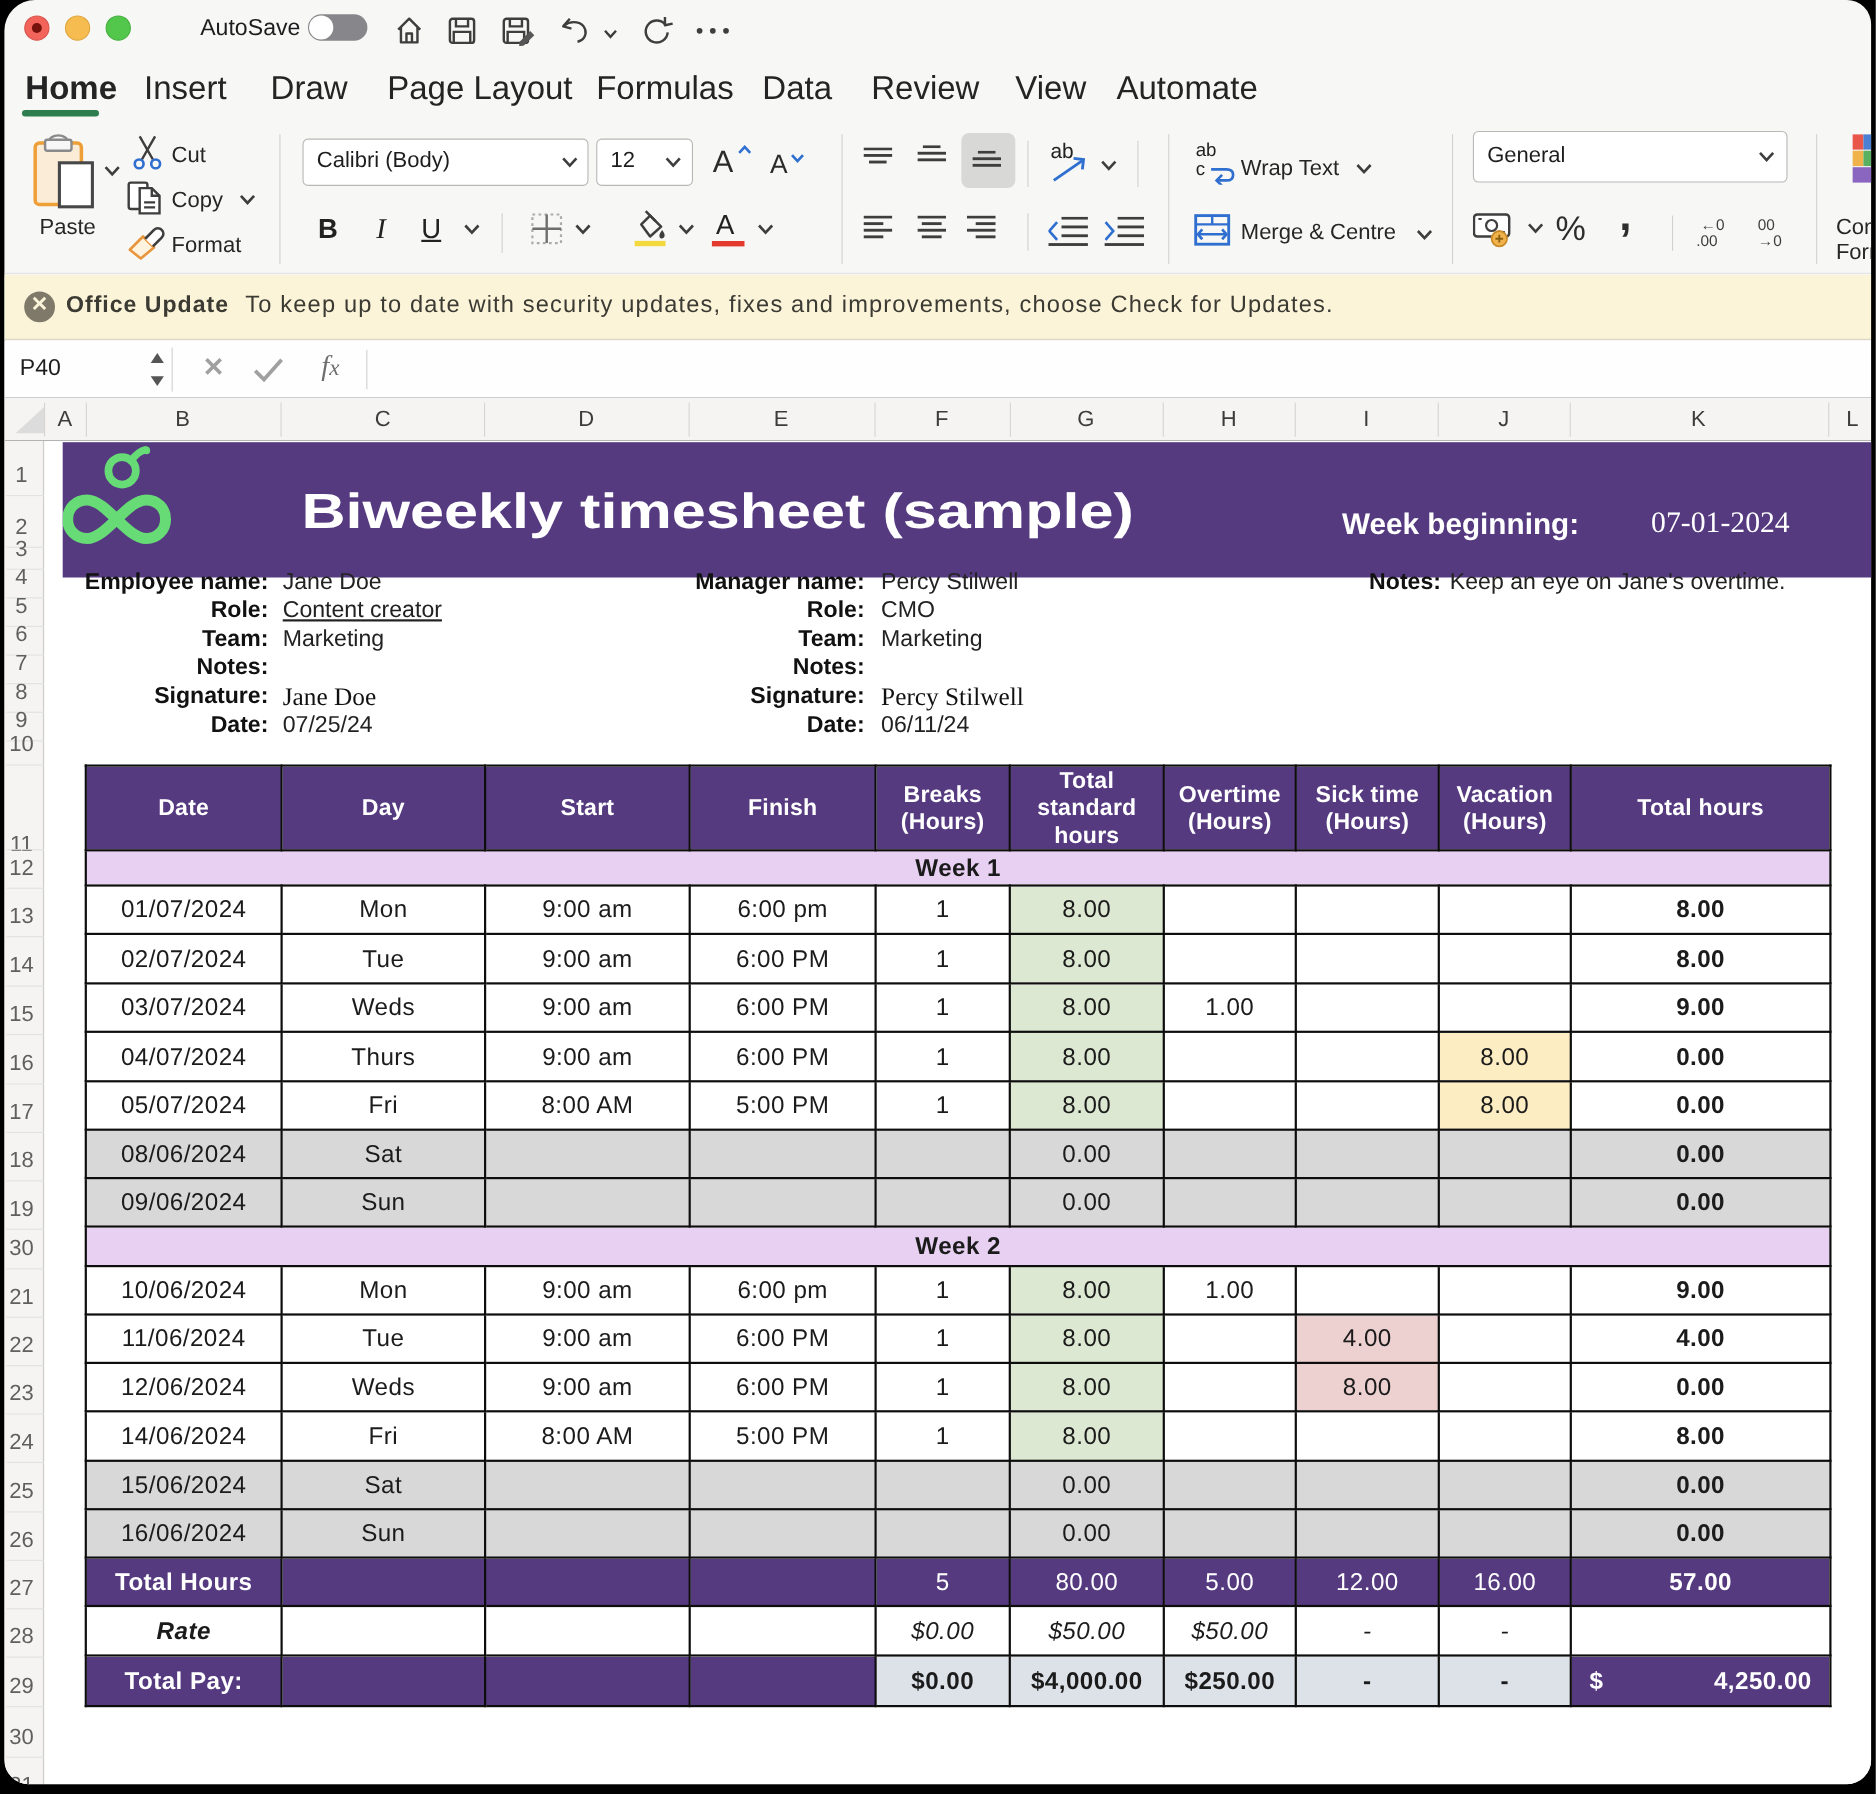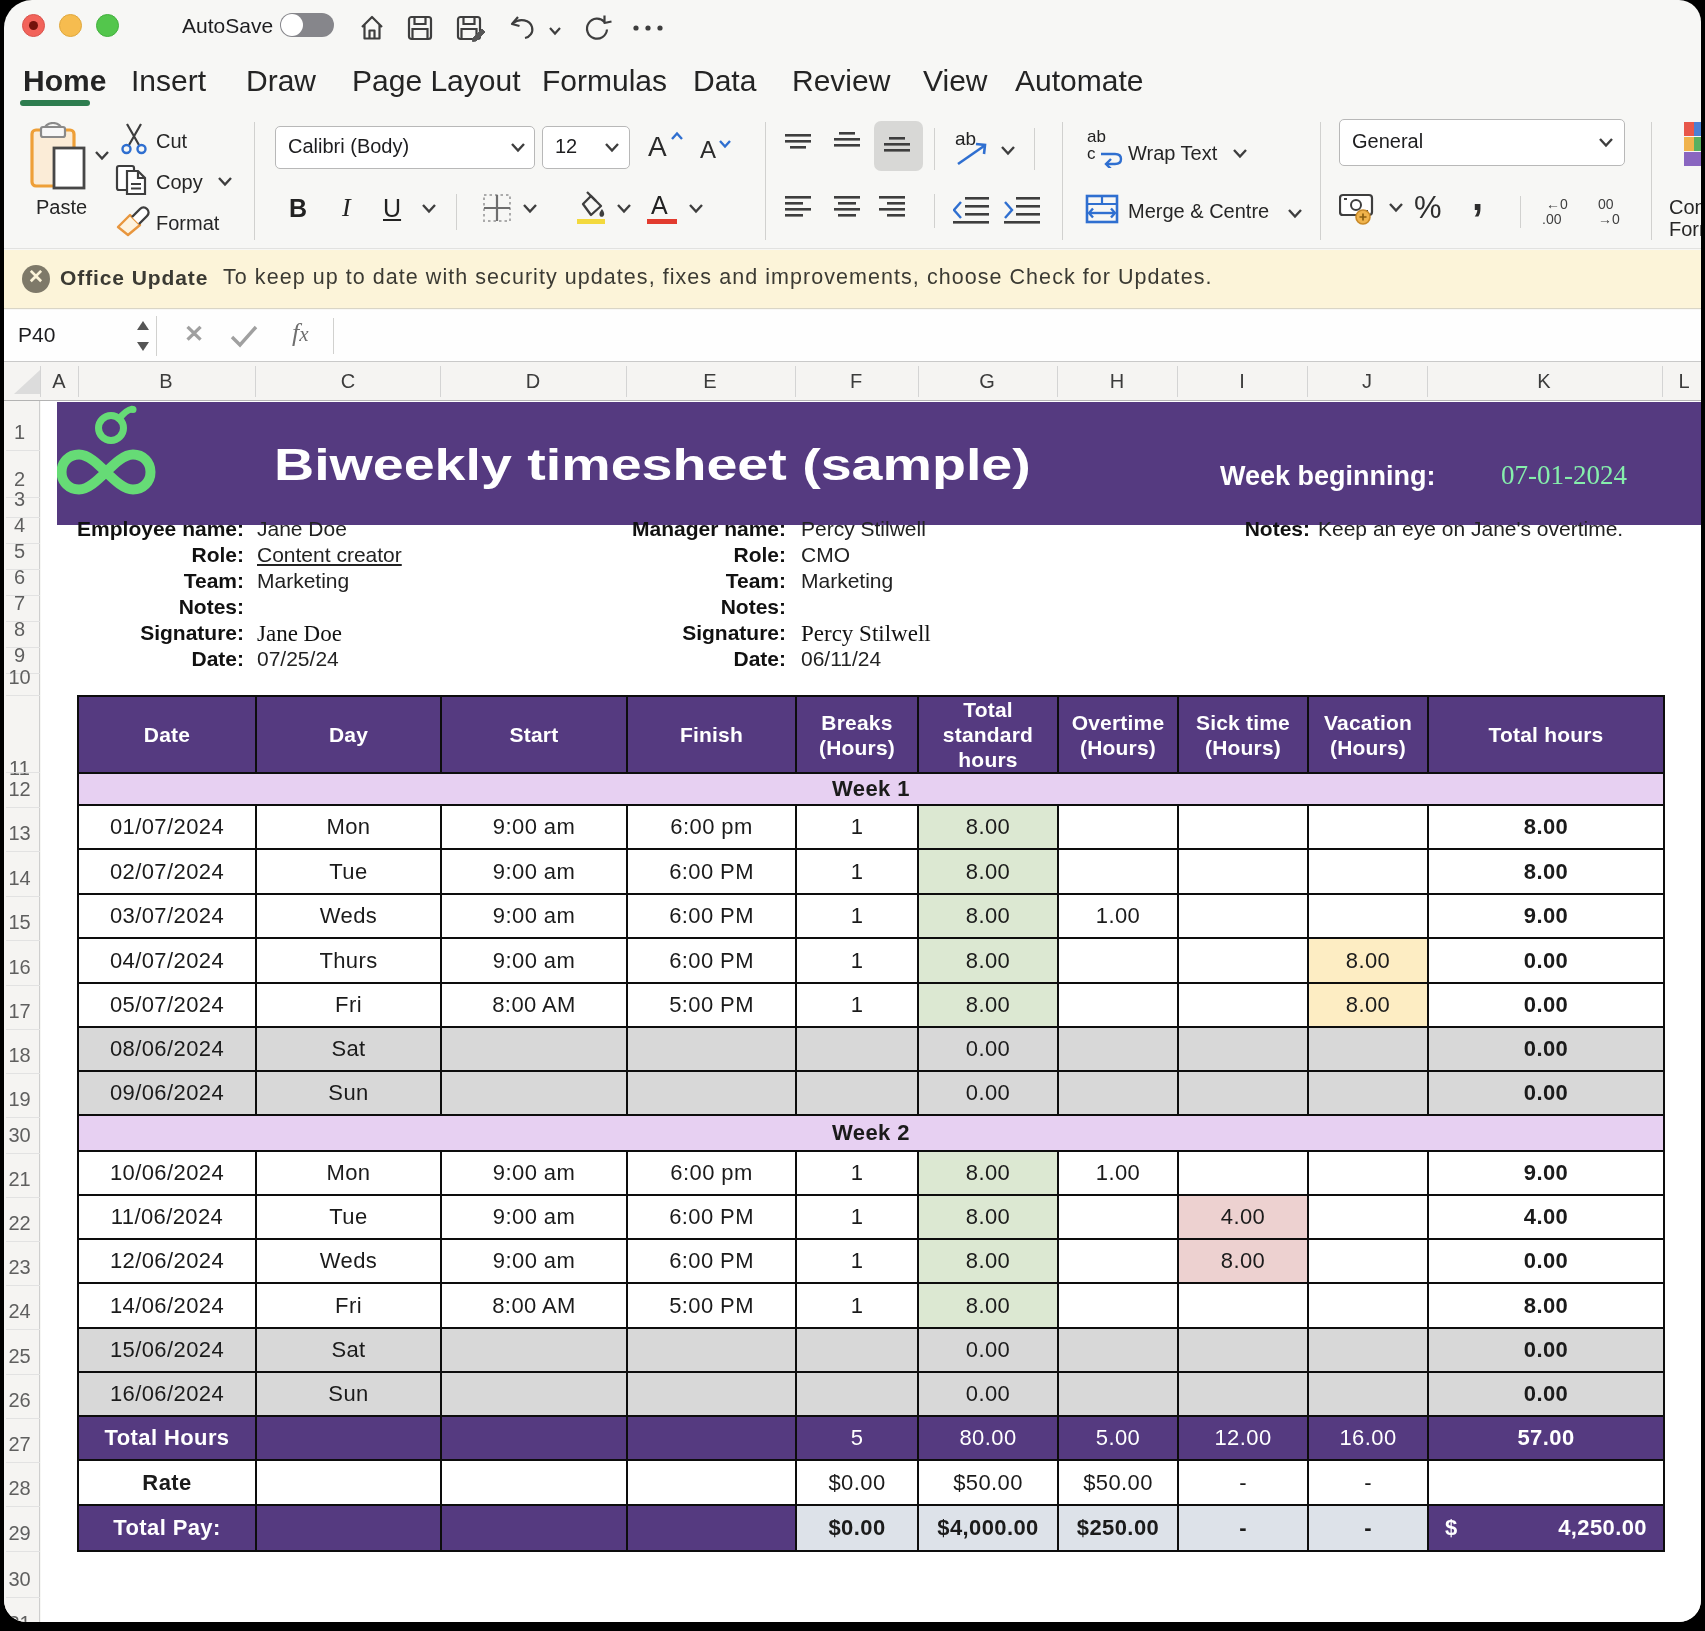--- a/index.html
+++ b/index.html
@@ -40,21 +40,21 @@
 .colhdr .cb { position:absolute; top:4px; width:1px; height:31px; background:#d4d4d4; }
 .gutter { position:absolute; left:0; top:401px; width:36px; height:1221px; background:#f5f4f2; border-right:1px solid #cecece; }
 .gutter .rn { position:absolute; left:0; width:31px; text-align:center; font-size:20px; color:#5f5f5f; }
 .gutter .rb { position:absolute; left:2px; width:34px; height:1px; background:#e2e2e2; }
 .sheet { position:absolute; left:37px; top:401px; width:1660px; height:1221px; background:#fff; }
 
 
 .banner { position:absolute; left:16px; top:1px; width:1660px; height:123px; background:#553a80; }
 .banner .title { position:absolute; left:217px; top:40px; font-size:45px; line-height:45px; font-weight:bold; color:#fff; letter-spacing:0px; transform:scaleX(1.235); transform-origin:0 0; }
 .banner .wb { position:absolute; left:1163px; top:59px; font-size:27px; font-weight:bold; color:#fff; }
-.banner .wbd { position:absolute; left:1444px; top:58px; font-size:27px; color:#86efac; font-family:"Liberation Serif", serif; }
+.banner .wbd { position:absolute; left:1444px; top:58px; font-size:27px; color:#ffffff; font-family:"Liberation Serif", serif; }
 
 
 .lab { position:absolute; font-size:21px; font-weight:bold; color:#111; text-align:right; }
 .val { position:absolute; font-size:21px; color:#222; }
 .sig { position:absolute; font-size:23px; color:#111; font-family:"Liberation Serif", serif; }
 
 
 table.ts { position:absolute; left:36px; top:294px; border-collapse:collapse; table-layout:fixed; }
 table.ts td { border:2px solid #0d0d0d; text-align:center; vertical-align:middle; font-size:22px; letter-spacing:0.4px; color:#1b1b1b; padding:0; overflow:hidden; }
 table.ts td.hd { background:#553a80; color:#fff; font-weight:bold; font-size:21px; line-height:25px; letter-spacing:0.2px; }
@@ -673,21 +673,21 @@
             <td class="pu"></td>
             <td class="pu"></td>
             <td class="pu"></td>
             <td class="pu">5</td>
             <td class="pu">80.00</td>
             <td class="pu">5.00</td>
             <td class="pu">12.00</td>
             <td class="pu">16.00</td>
             <td class="pub">57.00</td>
           </tr>
-<tr style="height:45px;">
+<tr style="height:45px;font-style:italic;">
             <td class="b">Rate</td>
             <td></td>
             <td></td>
             <td></td>
             <td>$0.00</td>
             <td>$50.00</td>
             <td>$50.00</td>
             <td>-</td>
             <td>-</td>
             <td></td>

